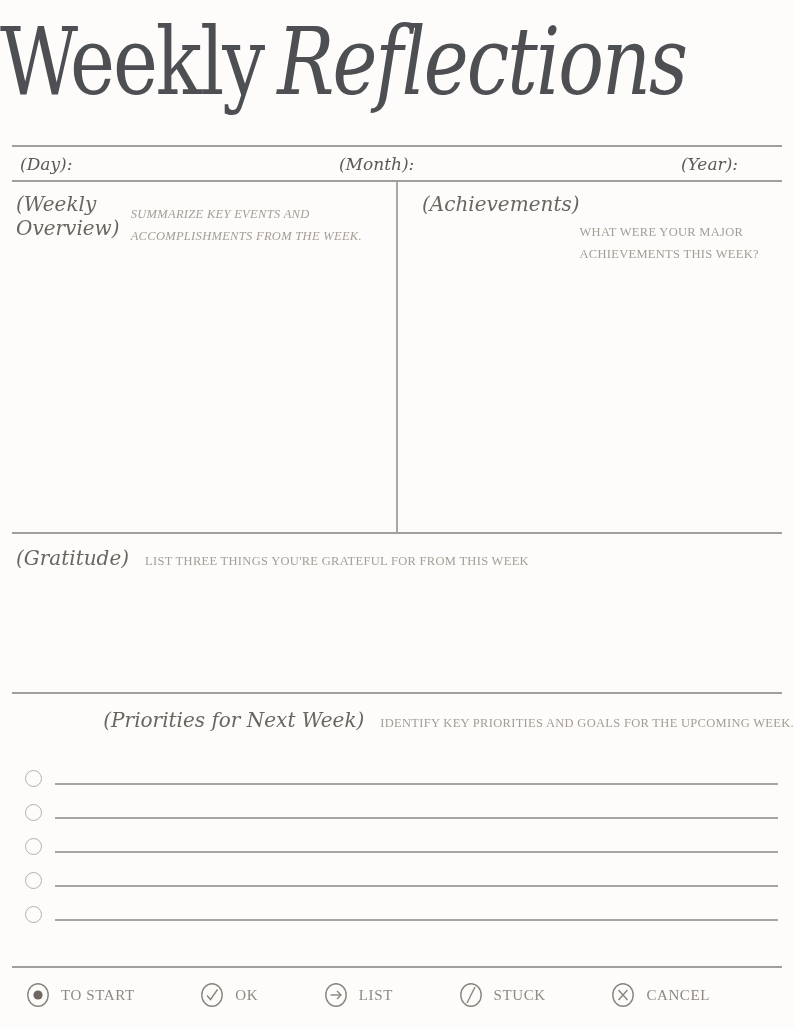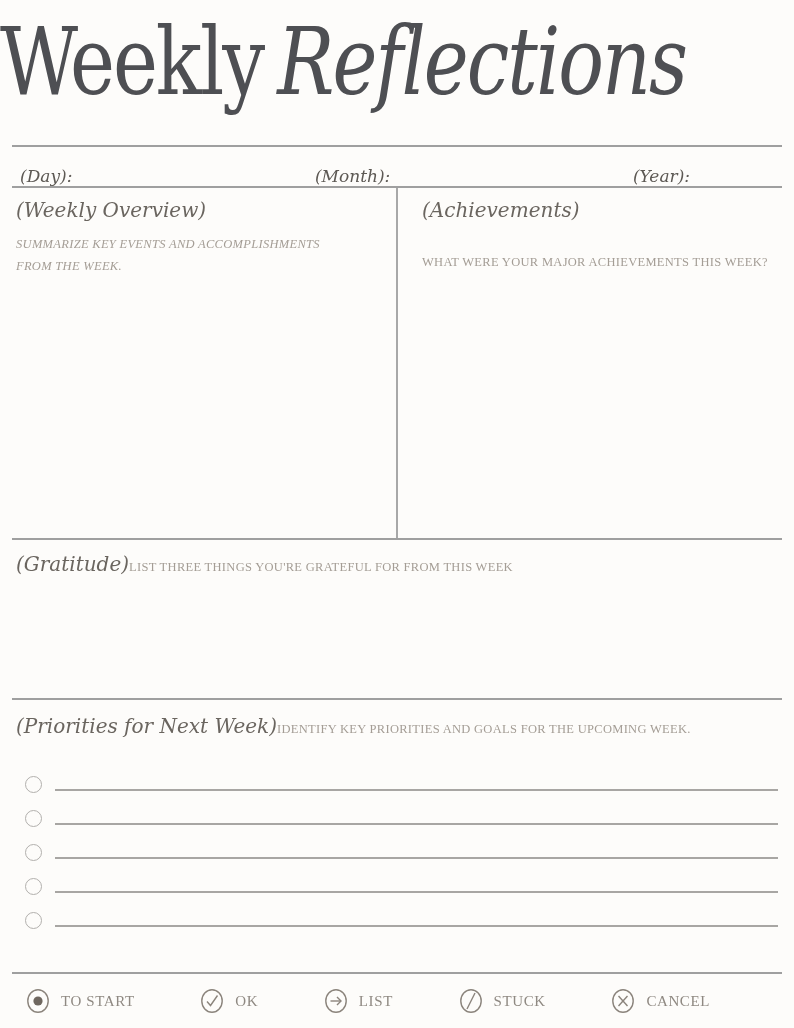--- a/index.html
+++ b/index.html
@@ -18,51 +18,51 @@
   .title-block { height: 145px; display: flex; align-items: flex-start; padding-top: 8px; }
   .page-title {
     font-family: "DejaVu Serif", serif; font-weight: normal; font-size: 76px;
     letter-spacing: -2px; margin: 0; white-space: nowrap; line-height: 1.25;
     color: #4e4f53; transform: scaleY(1.22); transform-origin: center 22%;
   }
   .title-italic { font-style: italic; margin-left: 14px; }
 
   
   .date-row {
-    height: 39px; display: flex; align-items: flex-end; justify-content: space-between;
-    padding: 0 104px 0 20px;
+    height: 33px; display: flex; align-items: center; justify-content: space-between;
+    padding: 0 56px 0 20px;
     font-family: "DejaVu Serif", serif; font-style: italic; font-size: 17px; color: #5d5954;
   }
 
   
   .two-col { height: 350px; display: grid; grid-template-columns: 396px 2px 1fr; }
   .v-divider { background: #a8a8a8; }
-  .col { padding: 10px 16px 0 16px; display: flex; flex-direction: column; }
+  .col { padding: 10px 16px 0 16px; display: flex; flex-direction: row; }
   .col-right { padding-left: 24px; }
 
   .section-heading {
     font-family: "DejaVu Serif", serif; font-style: italic; font-weight: normal;
     font-size: 20px; color: #6a655f; margin: 0;
   }
   .prompt {
     font-family: "Liberation Serif", serif; font-size: 12.5px;
     color: #a49d95; letter-spacing: 0.3px; line-height: 1.75;
   }
   .prompt-overview { margin-top: 12px; max-width: 332px; font-style: italic; }
   .prompt-achievements { margin-top: 30px; }
   .fill-area { flex: 1; }
 
   
   .gratitude { height: 158px; padding: 12px 16px 5px 16px; }
   .inline-head { display: flex; align-items: baseline; }
-  .inline-head .prompt { }
+  .inline-head .prompt { margin-left: 16px; }
 
   
   .priorities { height: 272px; padding-top: 14px; display: flex; flex-direction: column; }
-  .priorities-head { padding-left: 16px; }
+  .priorities-head { padding-left: 16px; justify-content: flex-end; }
   .checklist { margin-top: 27px; }
   .check-row { height: 34px; display: flex; align-items: center; padding-left: 25px; }
   .check-circle {
     width: 17px; height: 17px; border: 1.6px solid #b2b0ad; border-radius: 50%;
     flex: none; background: transparent;
   }
   .write-line { flex: 1; height: 0; border-bottom: 2px solid #a8a6a3; margin: 10px 16px 0 13px; }
 
   
   .legend { height: 54px; display: flex; align-items: center; justify-content: space-between; padding: 0 84px 0 26px; }

